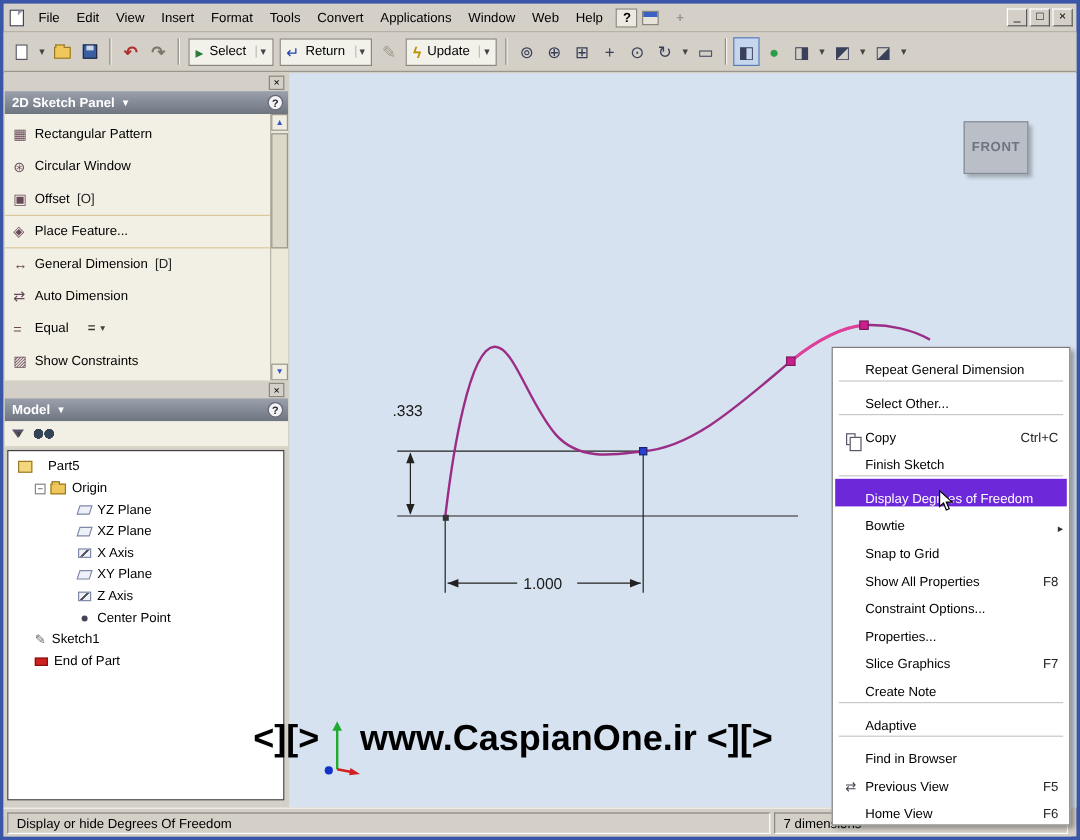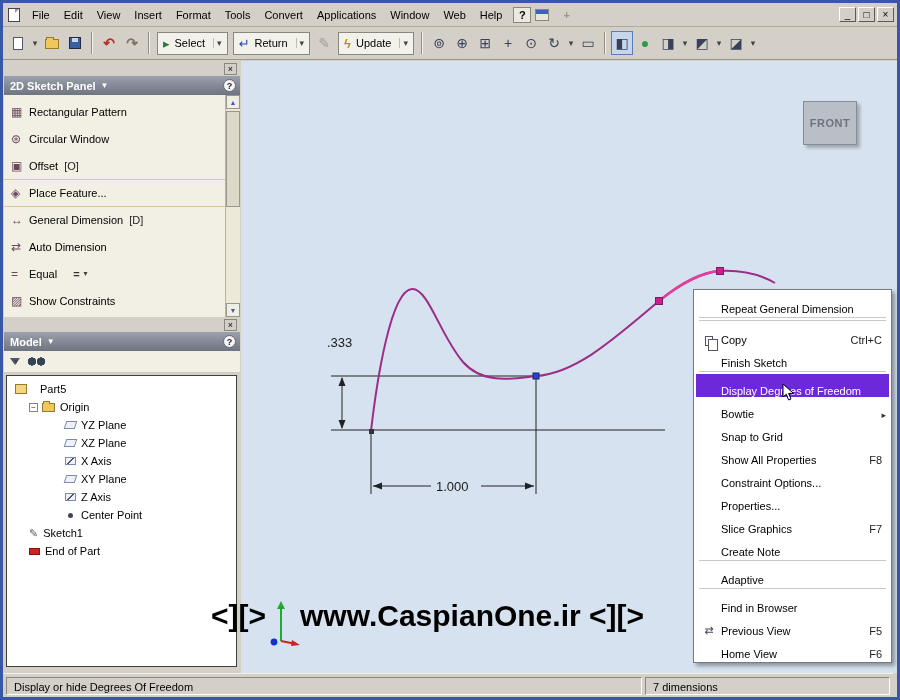--- a/index.html
+++ b/index.html
@@ -378,20 +378,25 @@
     <span>www.CaspianOne.ir &lt;][&gt;</span>
   </div>
 
   <div class="context-menu">
     <div class="cmi">
       <span class="cmi-gutter"></span>
         <span class="cmi-label">Repeat General Dimension</span>
         <span class="cmi-short"></span>
     </div>
     <div class="cmsep"></div>
+    <div class="cmi">
+      <span class="cmi-gutter"></span>
+        <span class="cmi-label">Select Other...</span>
+        <span class="cmi-short"></span>
+    </div>
     <div class="cmsep"></div>
     <div class="cmi">
       <span class="cmi-gutter">
           <span class="copy-icon"></span>
         </span>
       <span class="cmi-label">Copy</span>
         <span class="cmi-short">Ctrl+C</span>
     </div>
     <div class="cmi">
       <span class="cmi-gutter"></span>

